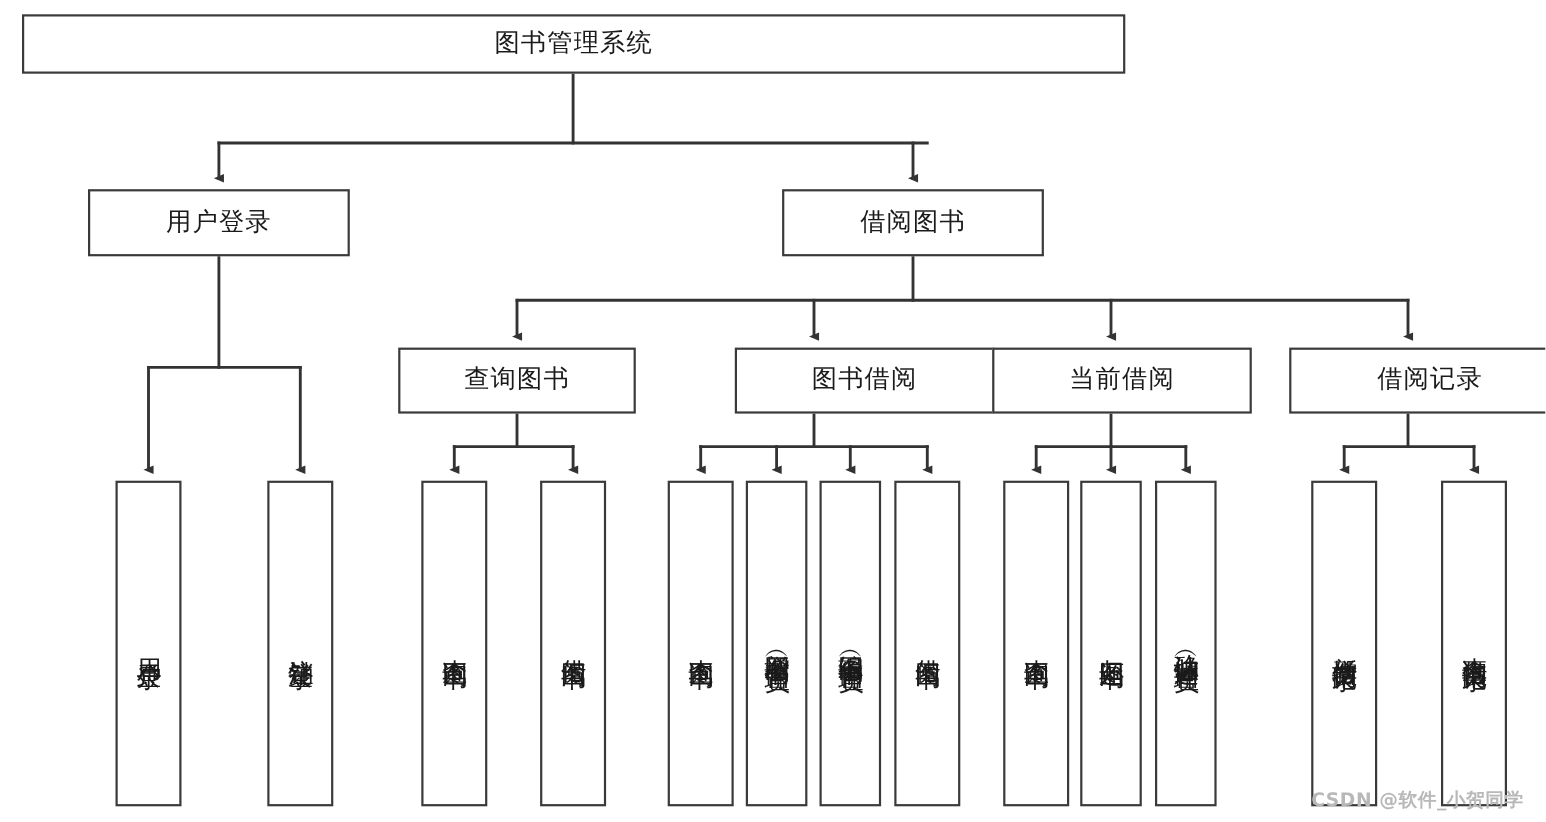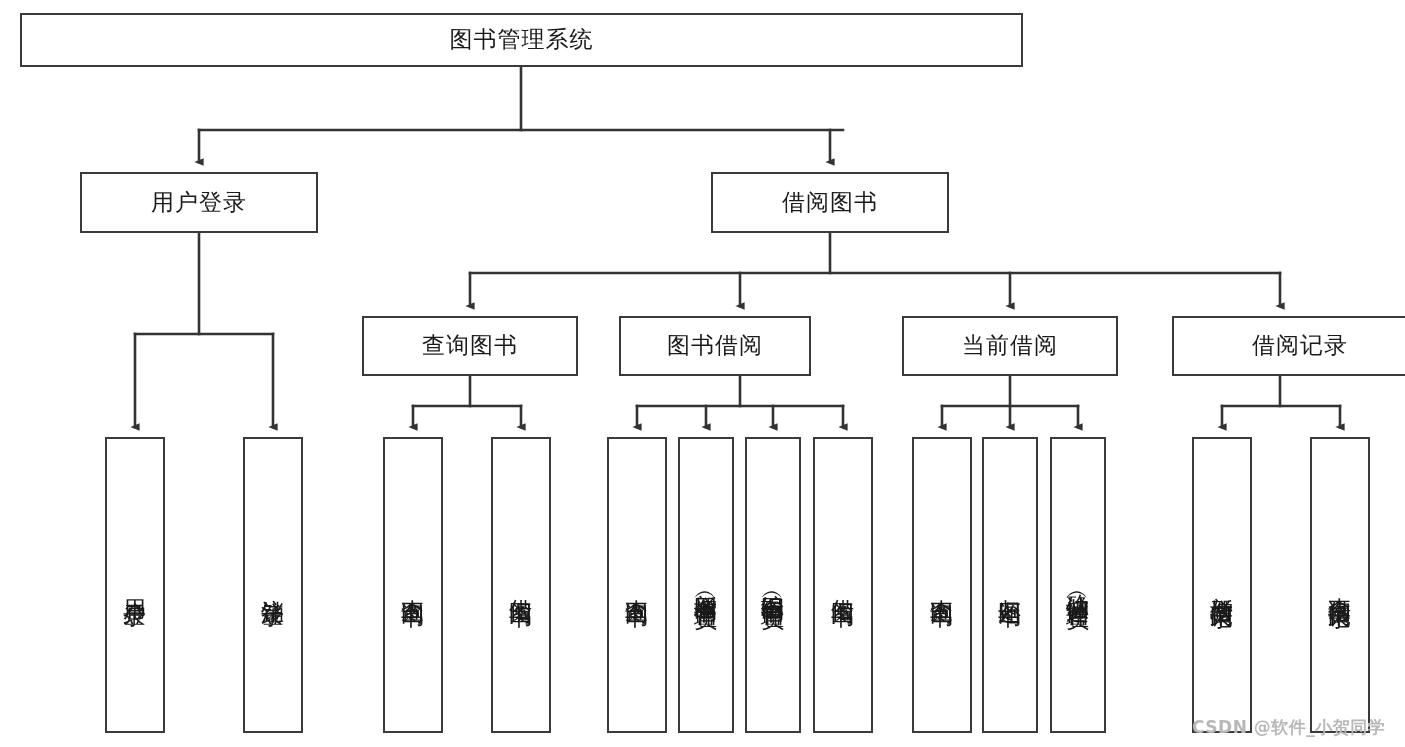--- a/index.html
+++ b/index.html
@@ -124,24 +124,24 @@
   <div class="node horiz" style="left:80px; top:172px; width:238px; height:61px;">
     <span>用户登录</span>
   </div>
   <div class="node horiz" style="left:711px; top:172px; width:238px; height:61px;">
     <span>借阅图书</span>
   </div>
 
   <div class="node horiz" style="left:362px; top:316px; width:216px; height:60px;">
     <span>查询图书</span>
   </div>
-  <div class="node horiz" style="left:619px; top:316px; width:192px; height:60px;">
+  <div class="node horiz" style="left:668px; top:316px; width:236px; height:60px;">
     <span>图书借阅</span>
   </div>
-  <div class="node horiz" style="left:902px; top:316px; width:216px; height:60px;">
+  <div class="node horiz" style="left:902px; top:316px; width:236px; height:60px;">
     <span>当前借阅</span>
   </div>
   <div class="node horiz" style="left:1172px; top:316px; width:256px; height:60px;">
     <span>借阅记录</span>
   </div>
 
   <div class="node vert" style="left:105px; top:437px; width:60px; height:296px;">
     <span class="vtext">用户登录</span>
   </div>
   <div class="node vert" style="left:243px; top:437px; width:60px; height:296px;">

